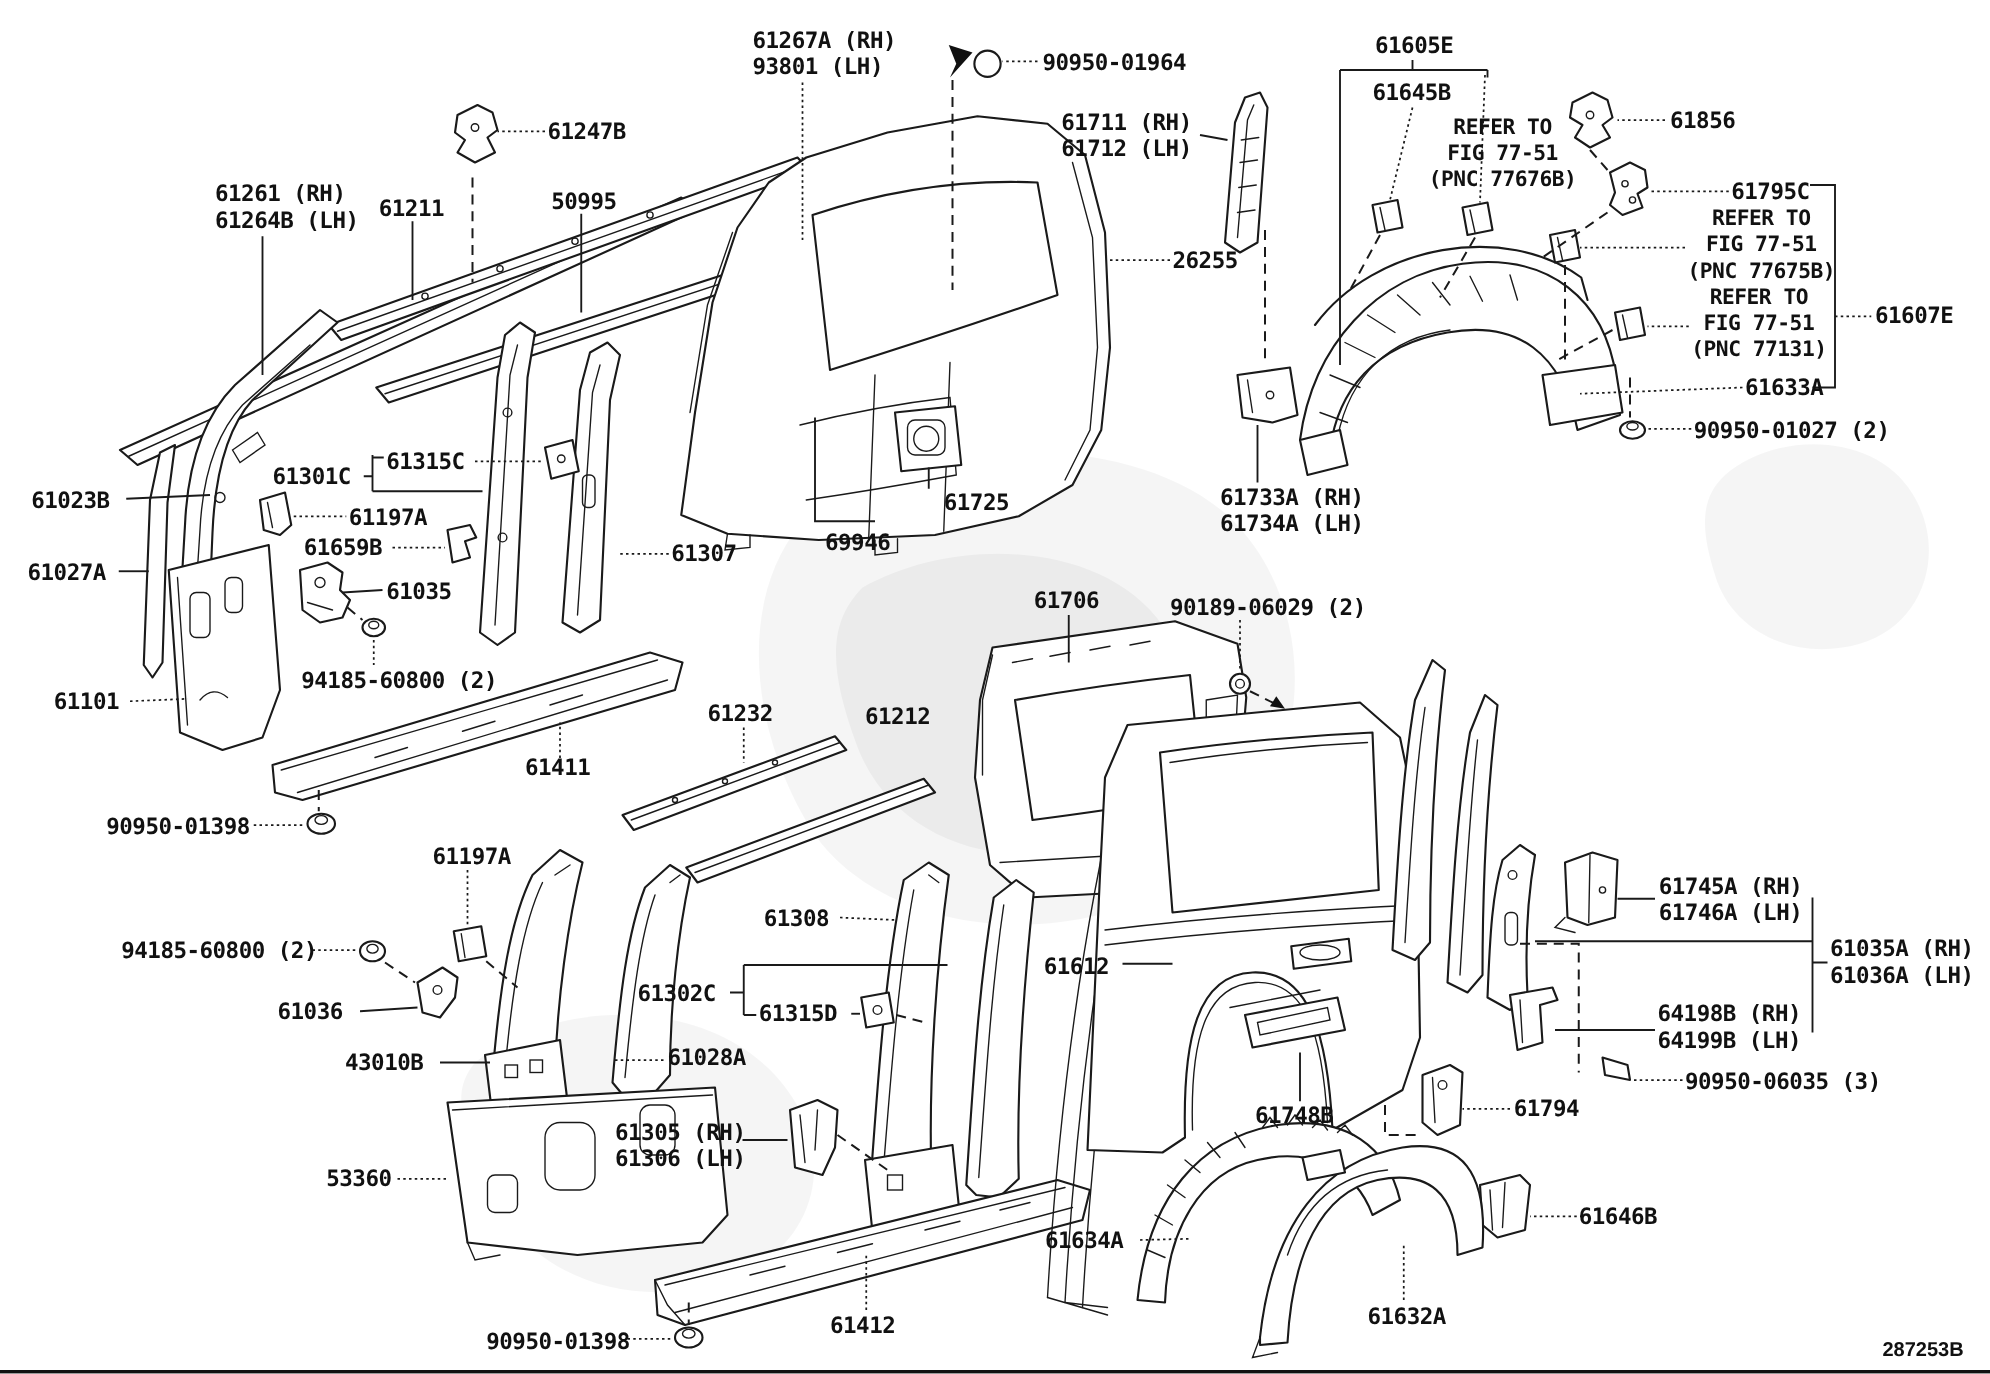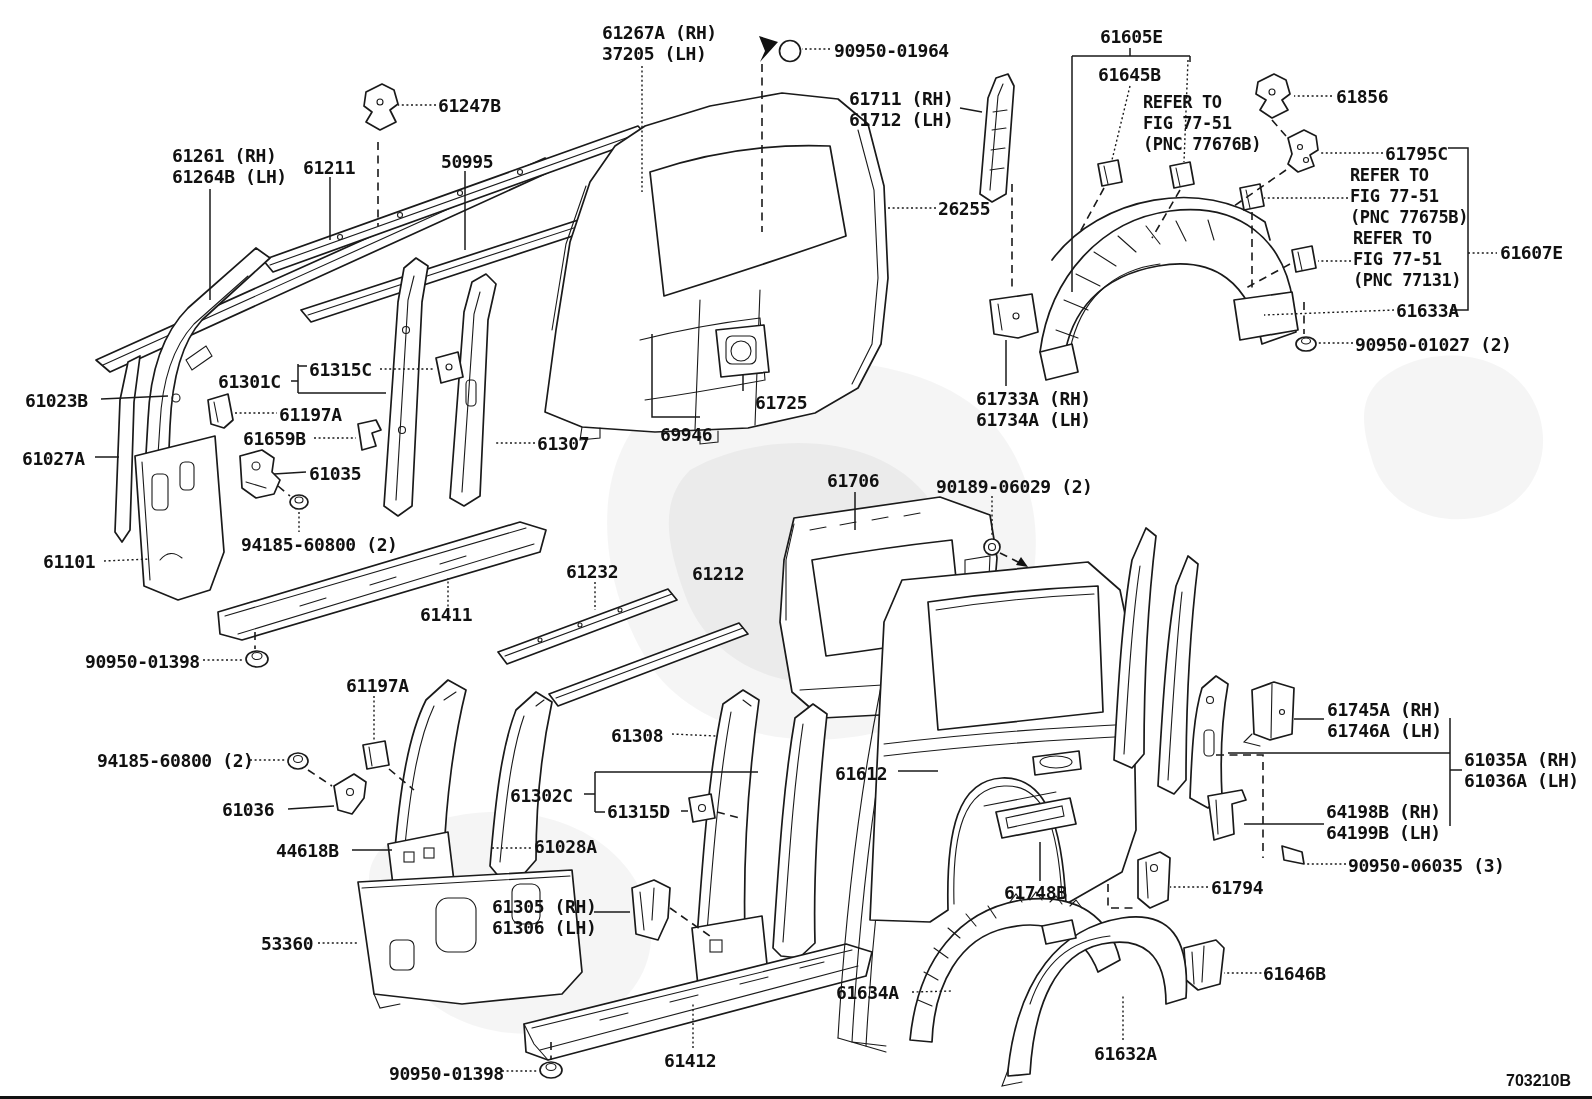--- a/index.html
+++ b/index.html
@@ -9,21 +9,21 @@
     font-family:"DejaVu Sans Mono", monospace;
   }
   #canvas svg { position:absolute; left:0; top:0; }
   .lbl {
     position:absolute;
     font:700 18px/21px "DejaVu Sans Mono", monospace;
     color:#111111;
     white-space:pre-line;
     letter-spacing:-0.4px;
   }
-  .lbl.ref { font-size:17px; }
+  .lbl.ref { font-size:17px;text-align:center; }
   .lbl.code { font:700 16px/18px "Liberation Sans", sans-serif; letter-spacing:0; }
   .bottom-rule {
     position:absolute; left:0; bottom:0; width:100%; height:3px; background:#111111;
   }
   
   .part  { stroke:#1a1a1a; stroke-width:1.7; fill:#ffffff; stroke-linejoin:round; stroke-linecap:round; }
   .open  { stroke:#1a1a1a; stroke-width:1.7; fill:none; stroke-linejoin:round; stroke-linecap:round; }
   .thin  { stroke:#1a1a1a; stroke-width:1.1; fill:none; stroke-linecap:round; }
   .ld    { stroke:#1a1a1a; stroke-width:1.4; fill:none; stroke-dasharray:2 2.6; }
   .sl    { stroke:#1a1a1a; stroke-width:1.5; fill:none; }
@@ -431,21 +431,21 @@
     <path class="sl" d="M1228,753 L1450,753 M1450,718 L1450,826 M1450,770 L1462,770"></path>
     <path class="sl" d="M1244,824 L1324,824"></path>
     <path class="sl" d="M1040,881 L1040,842"></path>
     <path class="sl" d="M594,912 L630,912"></path>
     <path class="sl" d="M1448,148 L1468,148 L1468,310 L1450,310"></path>
     <path class="sl" d="M1130,48 L1130,56 M1072,56 L1190,56 M1072,56 L1072,292 M1190,56 L1190,62"></path>
   </g>
 </svg>
 
   <div class="lbl" style="left:602px;top:22px">61267A (RH)
-37205 (LH)</div>
+93801 (LH)</div>
   <div class="lbl" style="left:834px;top:40px">90950-01964</div>
   <div class="lbl" style="left:1100px;top:26px">61605E</div>
   <div class="lbl" style="left:1098px;top:64px">61645B</div>
   <div class="lbl" style="left:849px;top:88px">61711 (RH)
 61712 (LH)</div>
   <div class="lbl" style="left:1336px;top:86px">61856</div>
   <div class="lbl ref" style="left:1143px;top:92px">REFER TO
 FIG 77-51
 (PNC 77676B)</div>
   <div class="lbl" style="left:1385px;top:143px">61795C</div>
@@ -480,21 +480,21 @@
   <div class="lbl" style="left:241px;top:534px">94185-60800 (2)</div>
   <div class="lbl" style="left:420px;top:604px">61411</div>
   <div class="lbl" style="left:85px;top:651px">90950-01398</div>
   <div class="lbl" style="left:566px;top:561px">61232</div>
   <div class="lbl" style="left:692px;top:563px">61212</div>
   <div class="lbl" style="left:827px;top:470px">61706</div>
   <div class="lbl" style="left:936px;top:476px">90189-06029 (2)</div>
   <div class="lbl" style="left:346px;top:675px">61197A</div>
   <div class="lbl" style="left:97px;top:750px">94185-60800 (2)</div>
   <div class="lbl" style="left:222px;top:799px">61036</div>
-  <div class="lbl" style="left:276px;top:840px">44618B</div>
+  <div class="lbl" style="left:276px;top:840px">43010B</div>
   <div class="lbl" style="left:534px;top:836px">61028A</div>
   <div class="lbl" style="left:611px;top:725px">61308</div>
   <div class="lbl" style="left:510px;top:785px">61302C</div>
   <div class="lbl" style="left:607px;top:801px">61315D</div>
   <div class="lbl" style="left:835px;top:763px">61612</div>
   <div class="lbl" style="left:1327px;top:699px">61745A (RH)
 61746A (LH)</div>
   <div class="lbl" style="left:1464px;top:749px">61035A (RH)
 61036A (LH)</div>
   <div class="lbl" style="left:1326px;top:801px">64198B (RH)
@@ -504,16 +504,16 @@
   <div class="lbl" style="left:1004px;top:882px">61748B</div>
   <div class="lbl" style="left:492px;top:896px">61305 (RH)
 61306 (LH)</div>
   <div class="lbl" style="left:261px;top:933px">53360</div>
   <div class="lbl" style="left:836px;top:982px">61634A</div>
   <div class="lbl" style="left:1263px;top:963px">61646B</div>
   <div class="lbl" style="left:1094px;top:1043px">61632A</div>
   <div class="lbl" style="left:664px;top:1050px">61412</div>
   <div class="lbl" style="left:389px;top:1063px">90950-01398</div>
 
-  <div class="lbl code" style="left:1506px;top:1072px">703210B</div>
+  <div class="lbl code" style="left:1506px;top:1072px">287253B</div>
 
   <div class="bottom-rule"></div>
 </div>
 
 </body></html>

